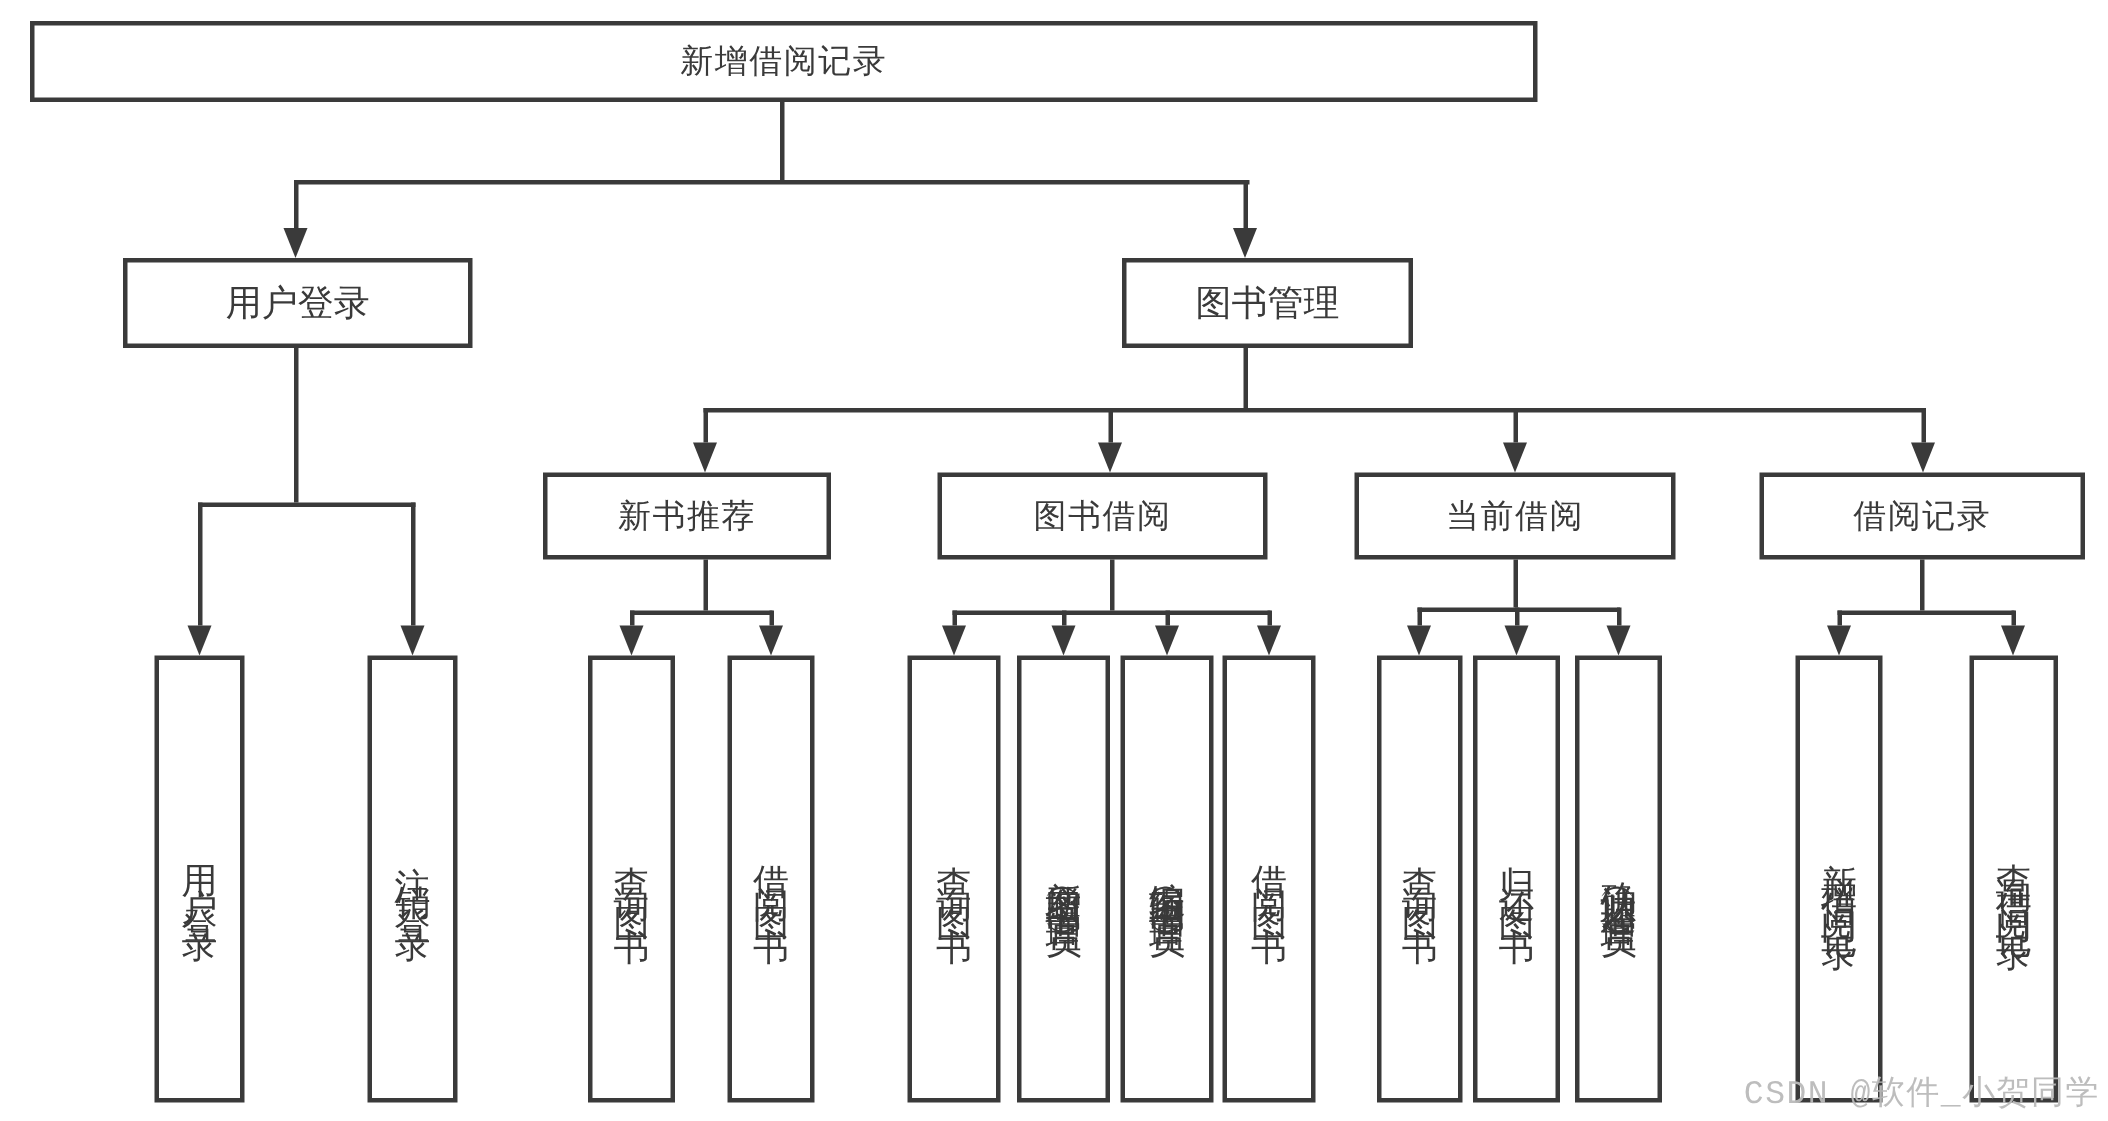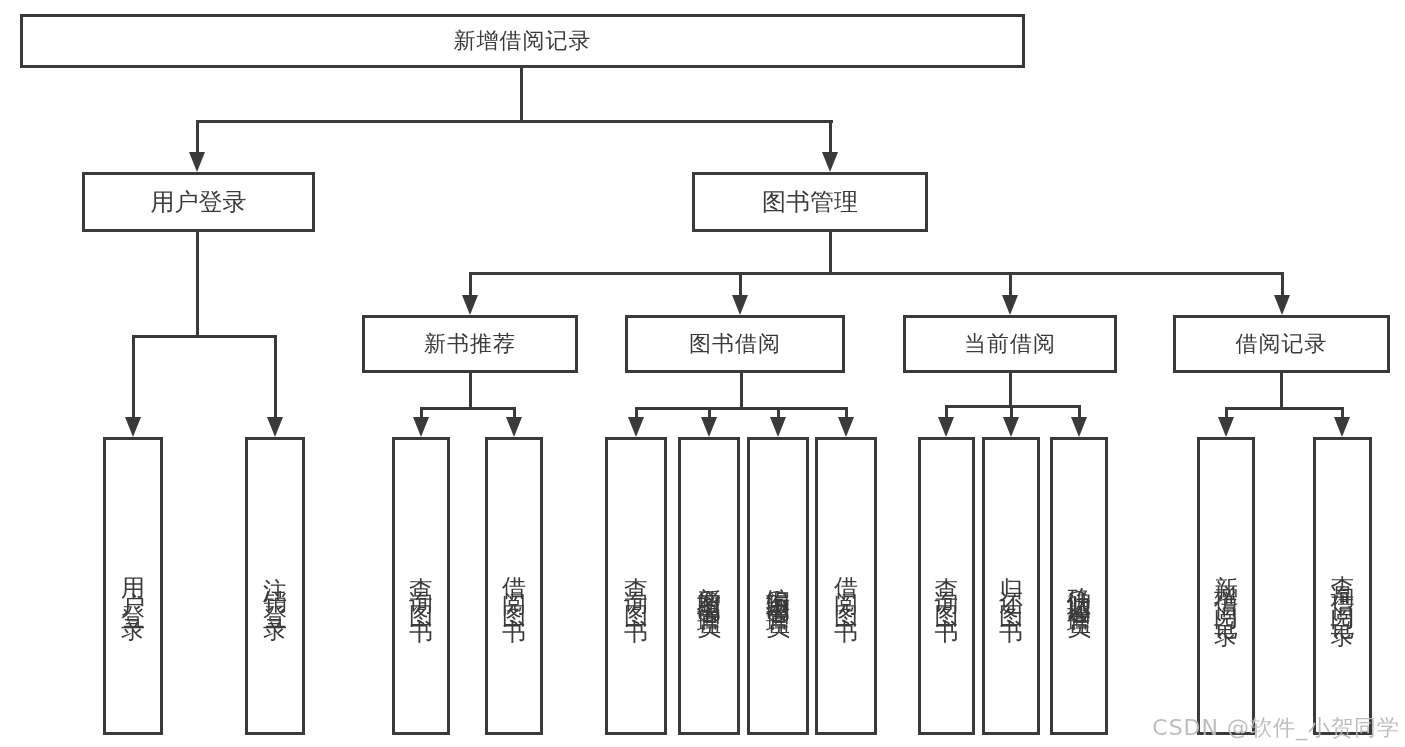--- a/index.html
+++ b/index.html
@@ -27,40 +27,40 @@
   .line{position:absolute;background:#3a3a3a;}
   .vline{width:3px;}
   .hline{height:3px;}
   .arrow{
     position:absolute;width:0;height:0;
     border-left:8px solid transparent;border-right:8px solid transparent;
     border-top:20px solid #3a3a3a;
   }
   .watermark{
     position:absolute;right:5px;bottom:4px;z-index:10;
-    font-size:22px;color:rgba(185,185,185,0.95);letter-spacing:1px;
+    font-size:22px;color:rgba(185,185,185,0.95);letter-spacing:1px;font-family:Liberation Mono, monospace;
   }
 </style>
 </head>
 <body>
 
 <div class="stage">
 
   <div class="box root-box hlabel">
     <span>新增借阅记录</span>
   </div>
 
   <div class="box lvl2" style="left:82px;width:233px;">
     <span>用户登录</span>
   </div>
-  <div class="box lvl2" style="left:692px;width:236px;">
+  <div class="box lvl2" style="left:748px;width:194px;">
     <span>图书管理</span>
   </div>
 
-  <div class="box lvl3 hlabel" style="left:362px;width:216px;">
+  <div class="box lvl3 hlabel" style="left:362px;width:192px;">
     <span>新书推荐</span>
   </div>
   <div class="box lvl3 hlabel" style="left:625px;width:220px;">
     <span>图书借阅</span>
   </div>
   <div class="box lvl3 hlabel" style="left:903px;width:214px;">
     <span>当前借阅</span>
   </div>
   <div class="box lvl3 hlabel" style="left:1173px;width:217px;">
     <span>借阅记录</span>

